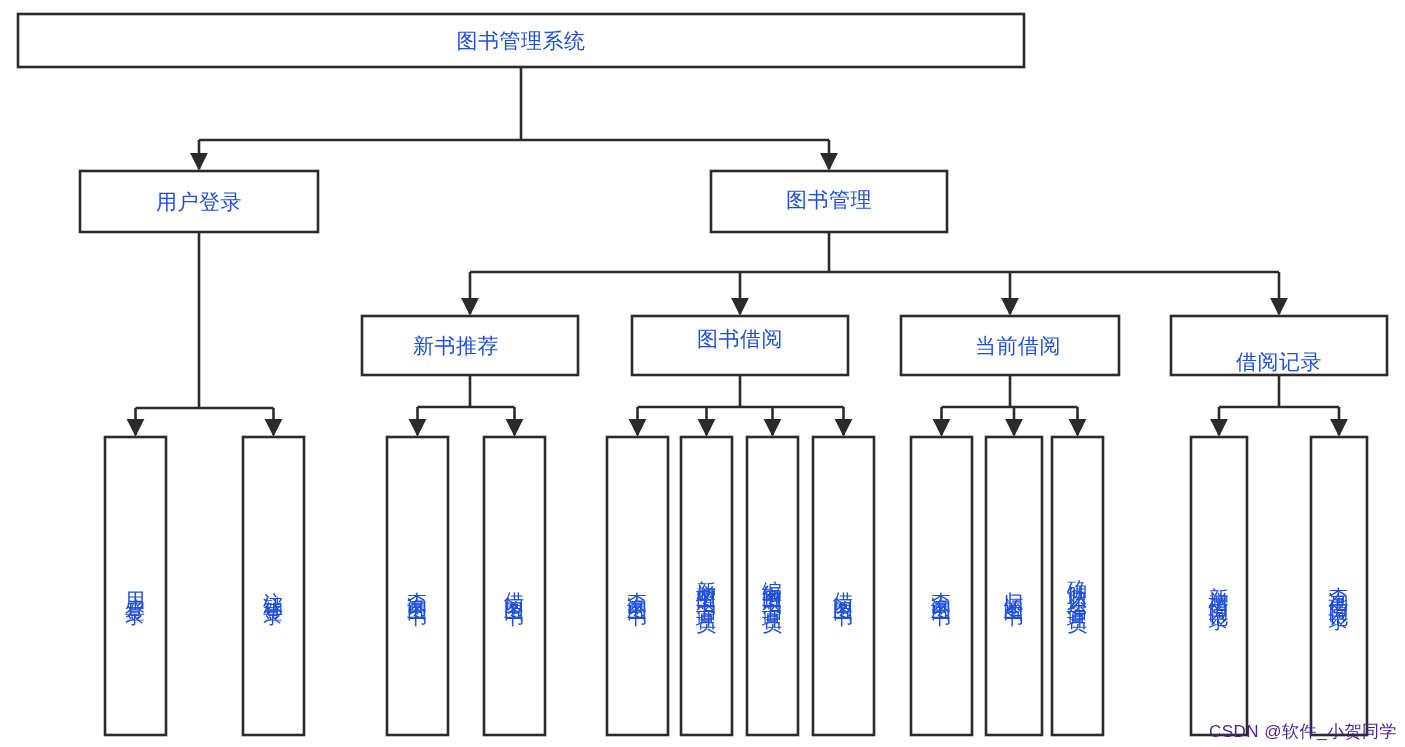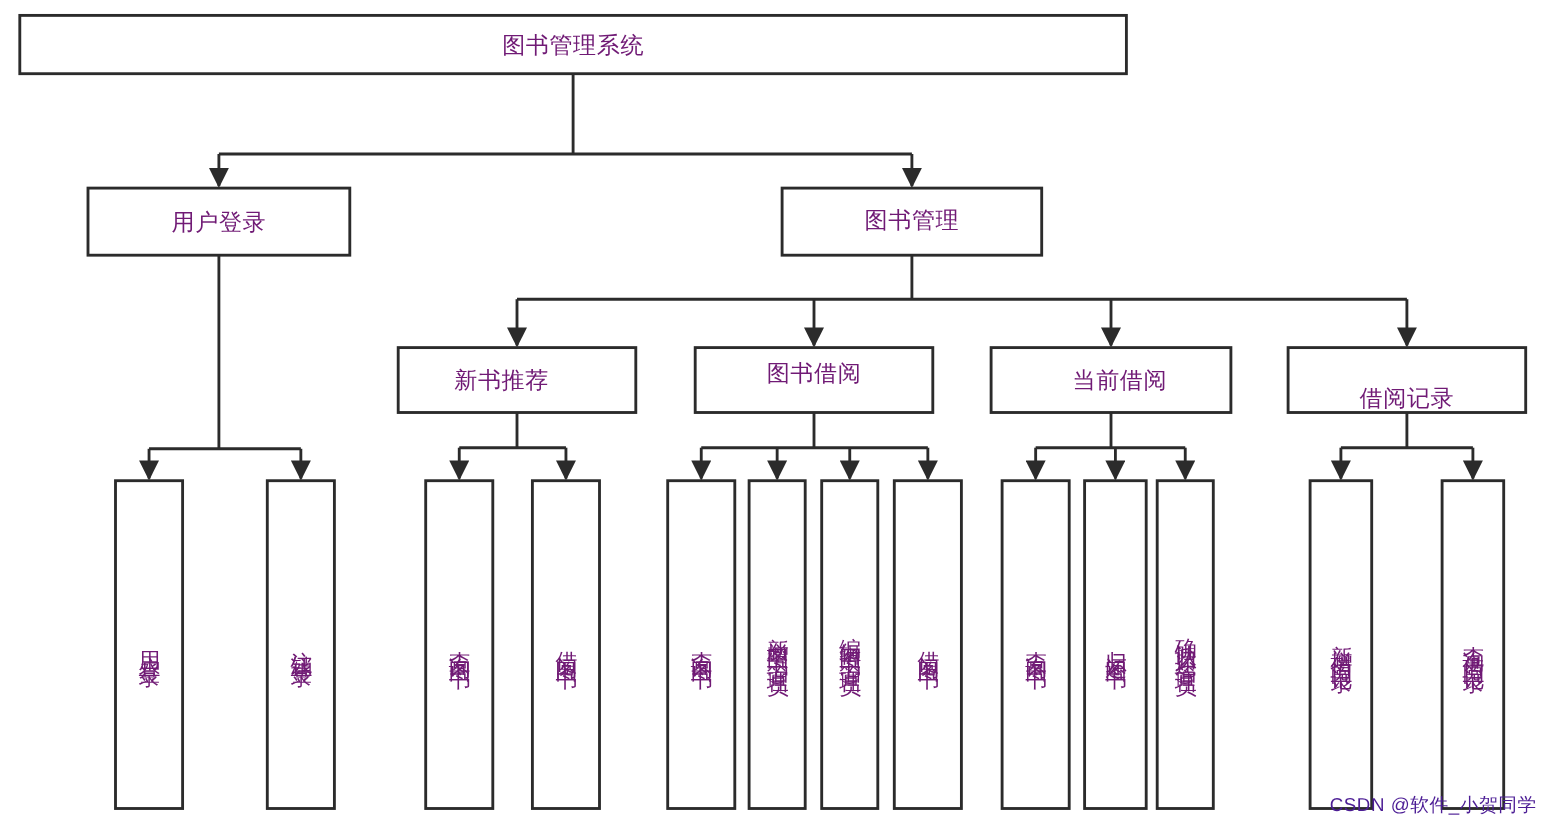--- a/index.html
+++ b/index.html
@@ -29,21 +29,21 @@
   .node-box {
     fill: #ffffff;
     stroke: #2b2b2b;
     stroke-width: 2.6;
   }
   .node-label {
     position: absolute;
     display: flex;
     align-items: center;
     justify-content: center;
-    color: #701a75;
+    color: #1d4ed8;
     font-size: 21px;
     letter-spacing: 0.5px;
     pointer-events: none;
     text-align: center;
   }
   .node-label.vertical {
     writing-mode: vertical-rl;
     text-orientation: upright;
     letter-spacing: 5px;
     font-size: 20px;

